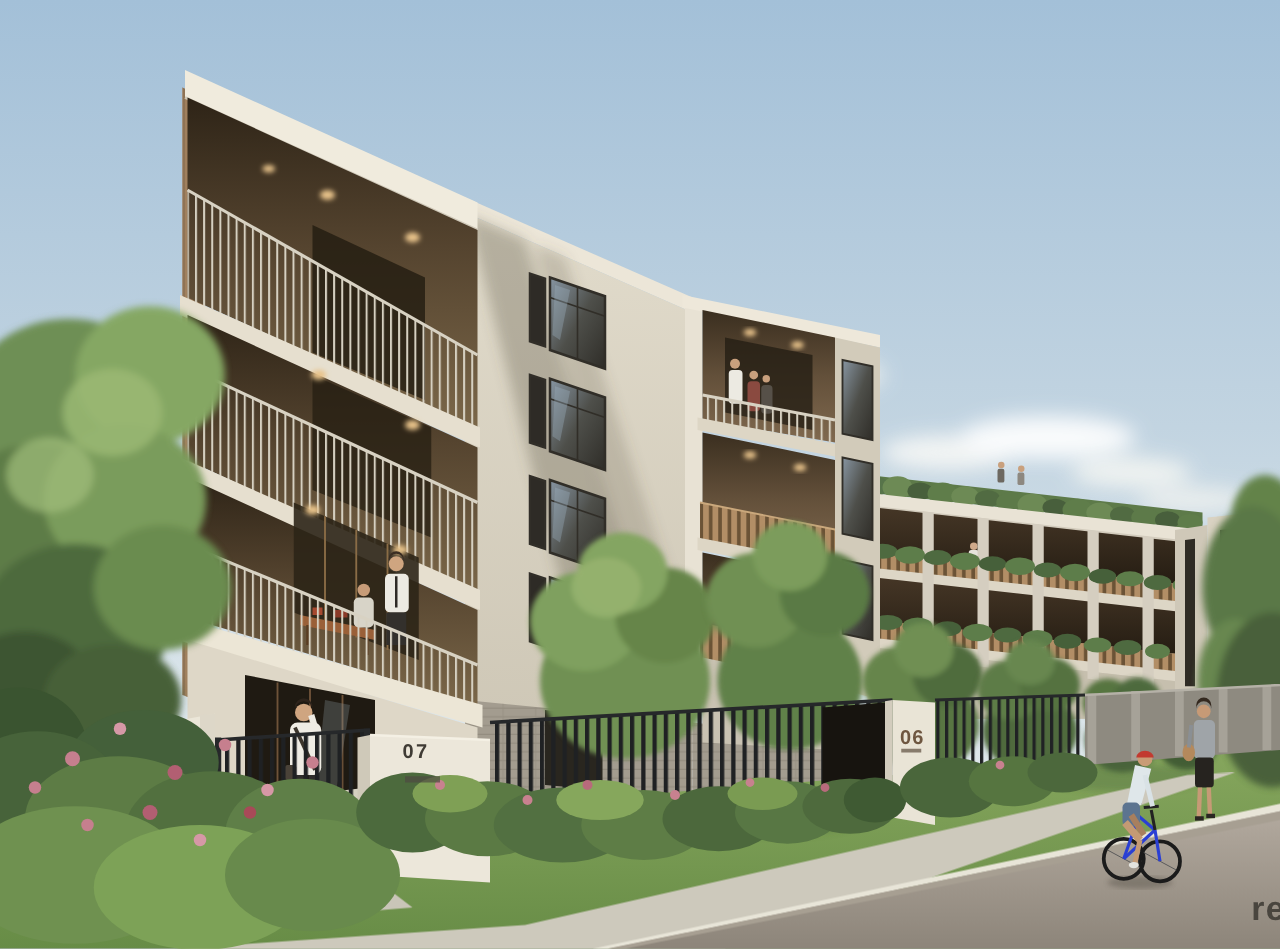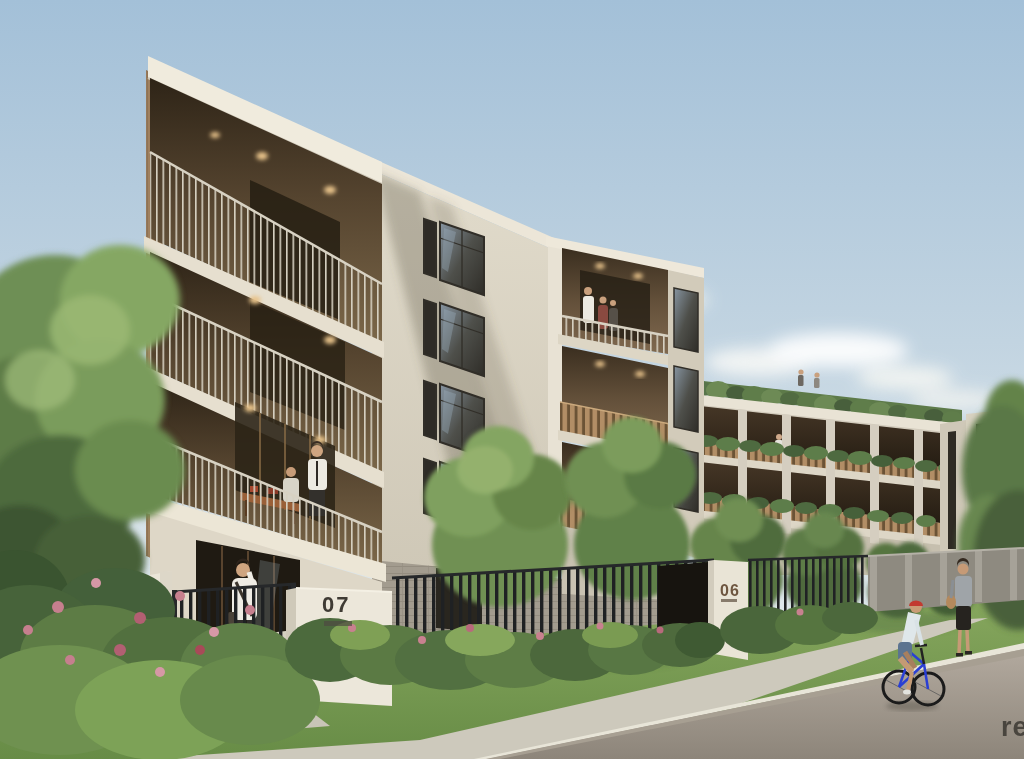--- a/index.html
+++ b/index.html
@@ -3,21 +3,21 @@
 <meta charset="utf-8">
 <style>
   html,body{margin:0;padding:0;background:#222;}
   .stage{
     position:relative;width:1024px;height:759px;overflow:hidden;
     font-family:"Liberation Sans",sans-serif;
     background:#cfdde6;
   }
   .stage svg{position:absolute;left:0;top:0;}
   .overlay{position:absolute;line-height:1;white-space:nowrap;}
-  .sign-num-large{font-size:22px;font-weight:600;color:#3f3b34;letter-spacing:2px;}
+  .sign-num-large{font-size:16px;font-weight:600;color:#3f3b34;letter-spacing:2px;}
   .sign-num-small{font-size:16px;font-weight:600;color:#6e5640;letter-spacing:1px;}
   .plaque{position:absolute;background:#4e4a42;opacity:.7;}
   .watermark{font-size:27px;font-weight:700;color:#413d37;opacity:.9;letter-spacing:1px;}
 </style>
 </head>
 <body>
 
 <div class="stage">
 <svg width="1024" height="759" viewBox="0 0 1024 759">
 <defs>

